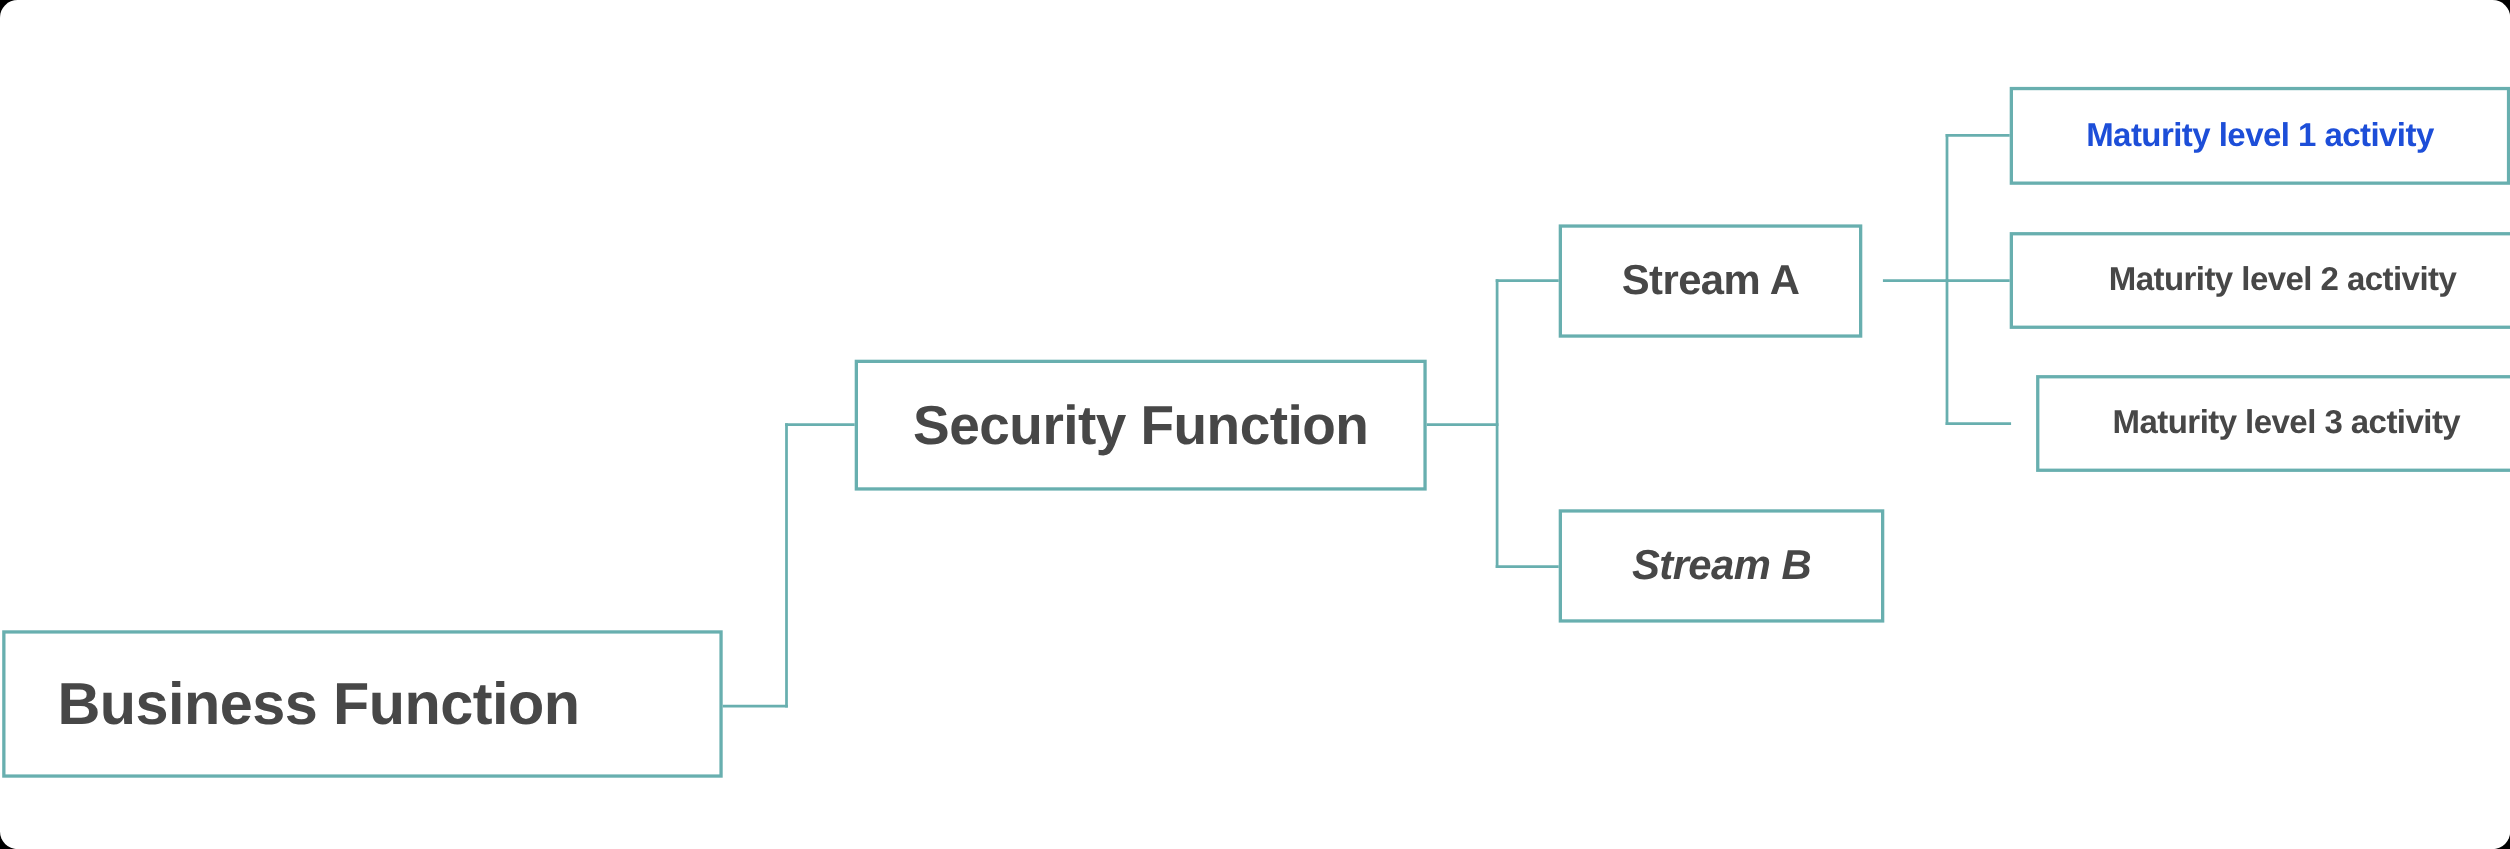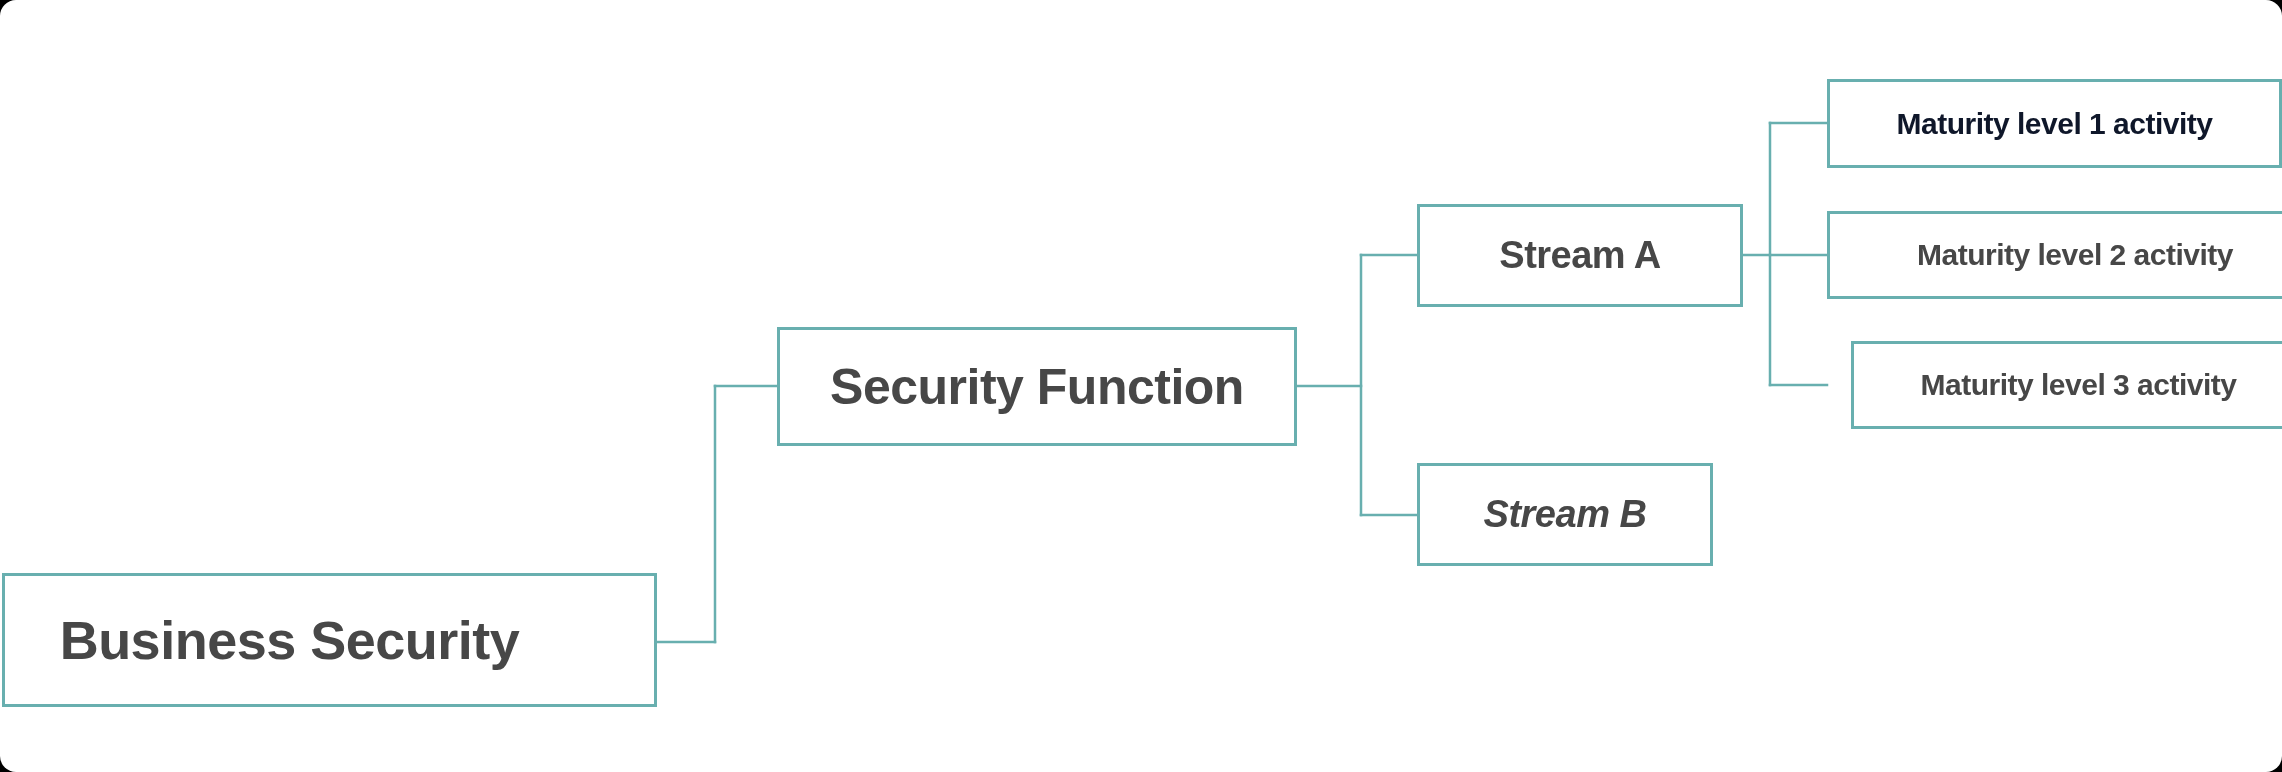--- a/index.html
+++ b/index.html
@@ -50,33 +50,33 @@
       <line x1="1361" y1="255" x2="1417" y2="255" stroke="#68afaf" stroke-width="2.5" stroke-linecap="square"></line>
       <line x1="1361" y1="515" x2="1417" y2="515" stroke="#68afaf" stroke-width="2.5" stroke-linecap="square"></line>
       <line x1="1713" y1="255" x2="1770" y2="255" stroke="#68afaf" stroke-width="2.5" stroke-linecap="square"></line>
       <line x1="1770" y1="123" x2="1770" y2="385" stroke="#68afaf" stroke-width="2.5" stroke-linecap="square"></line>
       <line x1="1770" y1="123" x2="1827" y2="123" stroke="#68afaf" stroke-width="2.5" stroke-linecap="square"></line>
       <line x1="1770" y1="255" x2="1827" y2="255" stroke="#68afaf" stroke-width="2.5" stroke-linecap="square"></line>
       <line x1="1770" y1="385" x2="1827" y2="385" stroke="#68afaf" stroke-width="2.5" stroke-linecap="square"></line>
     </svg>
   <div id="nodes">
       <div class="node-box" style="left: 2px; top: 573px; width: 655px; height: 134px; border: 3px solid rgb(104, 175, 175);">
-        <span class="node-label" style="font-size: 54px; color: rgb(71, 71, 71); transform: translateX(-40px);">Business Security</span>
+        <span class="node-label" style="font-size: 54px; color: rgb(71, 71, 71); transform: translateX(-40px);">Business Function</span>
       </div>
       <div class="node-box" style="left: 777px; top: 327px; width: 520px; height: 119px; border: 3px solid rgb(104, 175, 175);">
         <span class="node-label" style="font-size: 50px; color: rgb(71, 71, 71);">Security Function</span>
       </div>
-      <div class="node-box" style="left: 1417px; top: 204px; width: 326px; height: 103px; border: 3px solid rgb(104, 175, 175);">
+      <div class="node-box" style="left: 1417px; top: 204px; width: 276px; height: 103px; border: 3px solid rgb(104, 175, 175);">
         <span class="node-label" style="font-size: 38px; color: rgb(71, 71, 71);">Stream A</span>
       </div>
       <div class="node-box" style="left: 1417px; top: 463px; width: 296px; height: 103px; border: 3px solid rgb(104, 175, 175); font-style: italic;">
         <span class="node-label" style="font-size: 38px; color: rgb(71, 71, 71);">Stream B</span>
       </div>
       <div class="node-box" style="left: 1827px; top: 79px; width: 455px; height: 89px; border: 3px solid rgb(104, 175, 175);">
-        <span class="node-label" style="font-size: 30px; color: #0f172a;">Maturity level 1 activity</span>
+        <span class="node-label" style="font-size: 30px; color: #1d4ed8;">Maturity level 1 activity</span>
       </div>
       <div class="node-box" style="left: 1827px; top: 211px; width: 496px; height: 88px; border: 3px solid rgb(104, 175, 175); text-align: center;">
         <span class="node-label" style="font-size: 30px; color: rgb(71, 71, 71);">Maturity level 2 activity</span>
       </div>
       <div class="node-box" style="left: 1827px; top: 341px; width: 455px; height: 88px; border: 3px solid rgb(104, 175, 175); margin-left: 24px;">
         <span class="node-label" style="font-size: 30px; color: rgb(71, 71, 71);">Maturity level 3 activity</span>
       </div>
     </div>
 </div>
 

